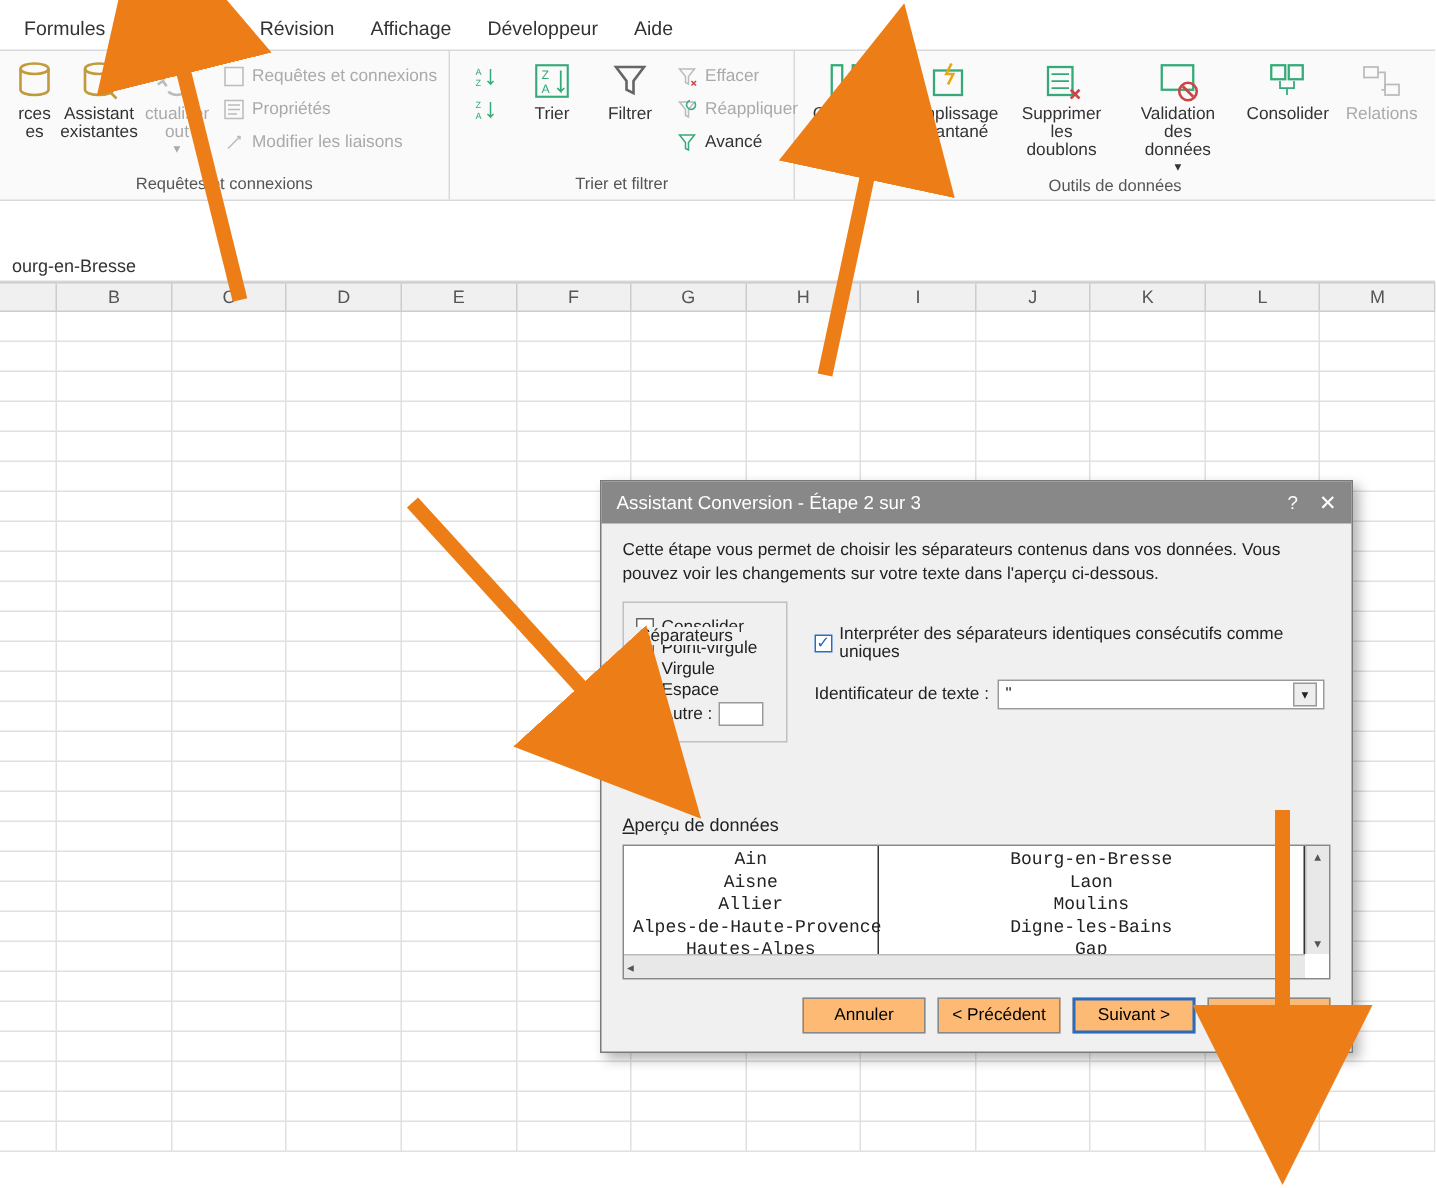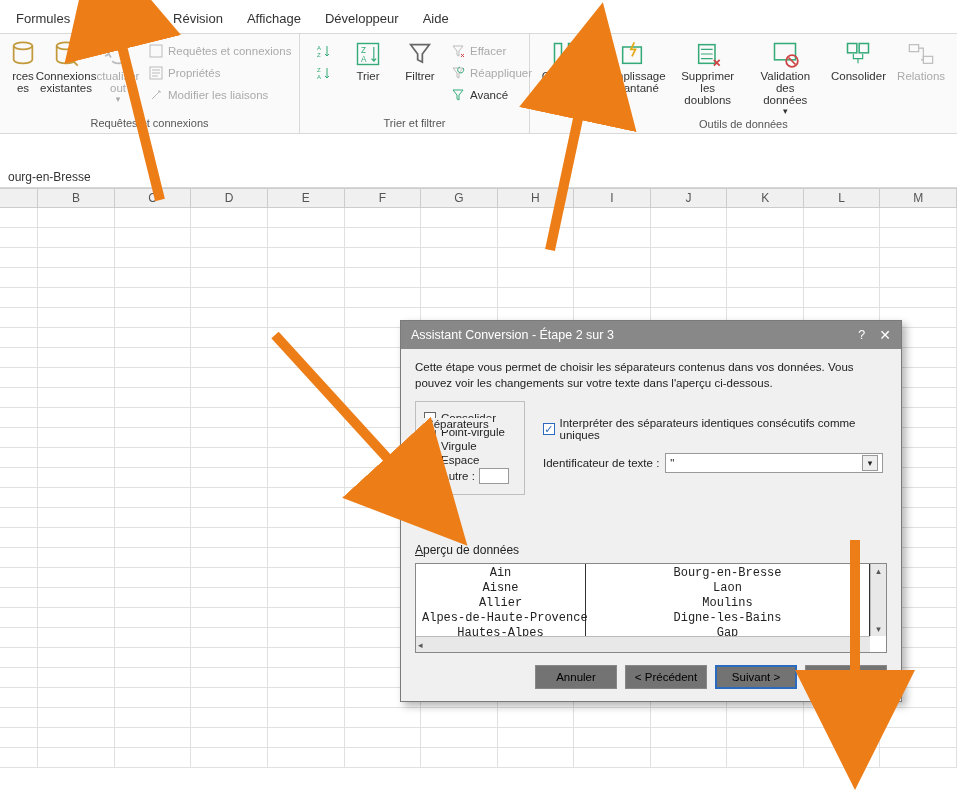--- a/index.html
+++ b/index.html
@@ -129,21 +129,21 @@
   .preview-label { margin-top:48px; margin-bottom:6px; font-size:12px; text-decoration: underline; text-decoration-color: transparent;}
   .preview-label span.u { text-decoration:underline; }
   .preview-box { border:1px solid #888; background:#fff; height:90px; position:relative; overflow:hidden;text-align:center;}
   .preview-cols { position:absolute; top:0; bottom:16px; left:0; right:16px; display:flex;}
   .preview-col { border-right:1px solid #333; padding:2px 6px; font-family:"Courier New",monospace; font-size:12px; line-height:15px; white-space:pre;}
   .preview-vscroll { position:absolute; right:0; top:0; bottom:16px; width:16px; background:#e8e8e8; border-left:1px solid #bbb; display:flex;flex-direction:column; justify-content:space-between; align-items:center;}
   .preview-hscroll { position:absolute; left:0; right:16px; bottom:0; height:16px; background:#e8e8e8; border-top:1px solid #bbb; display:flex; align-items:center;}
   .scroll-arrow { font-size:9px; color:#555; padding:2px;}
   .dlg-buttons { display:flex; justify-content:flex-end; gap:8px; margin-top:12px;}
   .dlg-buttons button {
-    min-width:82px; height:24px; background:#737373; border:1px solid #888; font-size:11.5px; cursor:pointer;
+    min-width:82px; height:24px; background:#fdba74; border:1px solid #888; font-size:11.5px; cursor:pointer;
   }
   .dlg-buttons button.primary { border:2px solid #2a6bbf; }
   .u { text-decoration: underline; }
 
   
   .arrow { position:absolute; pointer-events:none; }
 
   
   svg { display:block; }
 </style>
@@ -174,21 +174,21 @@
 es</span>
       </div>
       <div class="big-btn">
         <span class="ico">
           <svg viewBox="0 0 24 24">
               <ellipse cx="12" cy="5" rx="8" ry="3" fill="none" stroke="#c29a3b" stroke-width="1.5"></ellipse>
               <path d="M4 5v12c0 1.7 3.6 3 8 3s8-1.3 8-3V5" fill="none" stroke="#c29a3b" stroke-width="1.5"></path>
               <path d="M16 16l6 6" stroke="#c29a3b" stroke-width="1.5"></path>
             </svg>
         </span>
-        <span style="white-space:pre-line;">Connexions
+        <span style="white-space:pre-line;">Assistant
 existantes</span>
       </div>
       <div class="big-btn disabled">
         <span class="ico">
           <svg viewBox="0 0 24 24">
               <path d="M4 12a8 8 0 1 1 3 6.2M4 12l-3 2m3-2l2 3" fill="none" stroke="#bbb" stroke-width="1.5"></path>
             </svg>
         </span>
         <span style="white-space:pre-line;">ctualiser
 out</span>

